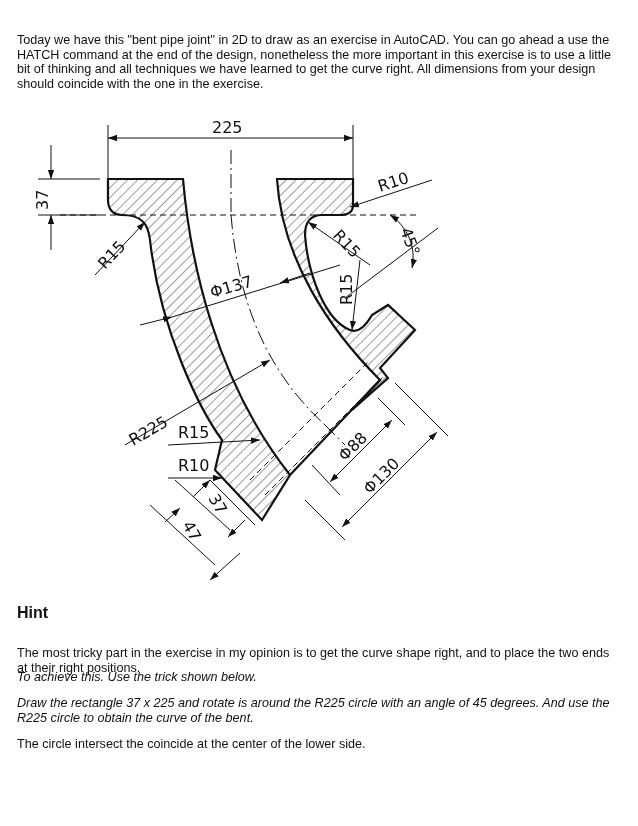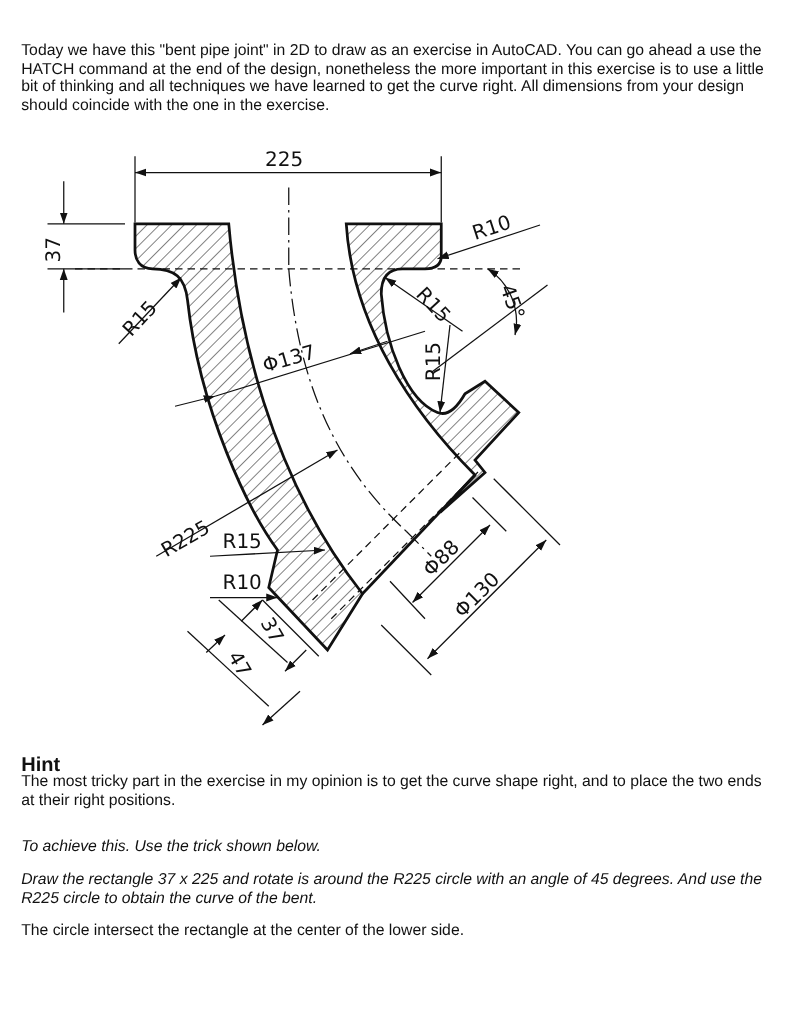--- a/index.html
+++ b/index.html
@@ -1,21 +1,21 @@
 <!DOCTYPE html>
 <html><head>
 <meta charset="utf-8">
 <style>
   html, body { margin: 0; padding: 0; background: #ffffff; }
   body { width: 638px; height: 826px; position: relative; overflow: hidden;
          font-family: "Liberation Sans", "DejaVu Sans", sans-serif; color: #111; }
   .para { position: absolute; left: 17px; width: 604px; font-size: 12.6px; line-height: 14.6px; margin: 0; }
   #intro { top: 33px; }
   #hint-title { position: absolute; left: 17px; top: 604px; font-size: 16px; font-weight: bold; margin: 0; }
-  #hint-p1 { top: 618px; }
+  #hint-p1 { top: 646px; }
   #hint-p2 { top: 670px; font-style: italic; }
   #hint-p3 { top: 696px; font-style: italic; }
   #hint-p4 { top: 737px; }
   #drawing { position: absolute; left: 0; top: 100px; width: 638px; height: 490px; }
   .dimtxt { font-family: "DejaVu Sans", sans-serif; font-size: 16px; fill: #111; }
 </style>
 </head>
 <body>
 
 <p id="intro" class="para">Today we have this "bent pipe joint" in 2D to draw as an exercise in AutoCAD. You can go ahead a use the HATCH command at the end of the design, nonetheless the more important in this exercise is to use a little bit of thinking and all techniques we have learned to get the curve right. All dimensions from your design should coincide with the one in the exercise.</p>
@@ -122,13 +122,13 @@
     <line x1="342" y1="527" x2="437" y2="432" marker-start="url(#arr)" marker-end="url(#arr)"></line>
   </g>
   <text class="dimtxt" transform="translate(345,462) rotate(-45)">Φ88</text>
   <text class="dimtxt" transform="translate(370,495) rotate(-45)">Φ130</text>
 </svg>
 
 <p id="hint-title">Hint</p>
 <p id="hint-p1" class="para">The most tricky part in the exercise in my opinion is to get the curve shape right, and to place the two ends at their right positions.</p>
 <p id="hint-p2" class="para">To achieve this. Use the trick shown below.</p>
 <p id="hint-p3" class="para">Draw the rectangle 37 x 225 and rotate is around the R225 circle with an angle of 45 degrees. And use the R225 circle to obtain the curve of the bent.</p>
-<p id="hint-p4" class="para">The circle intersect the rectangle at the center of the lower side.</p>
+<p id="hint-p4" class="para">The circle intersect the coincide at the center of the lower side.</p>
 
 </body></html>

